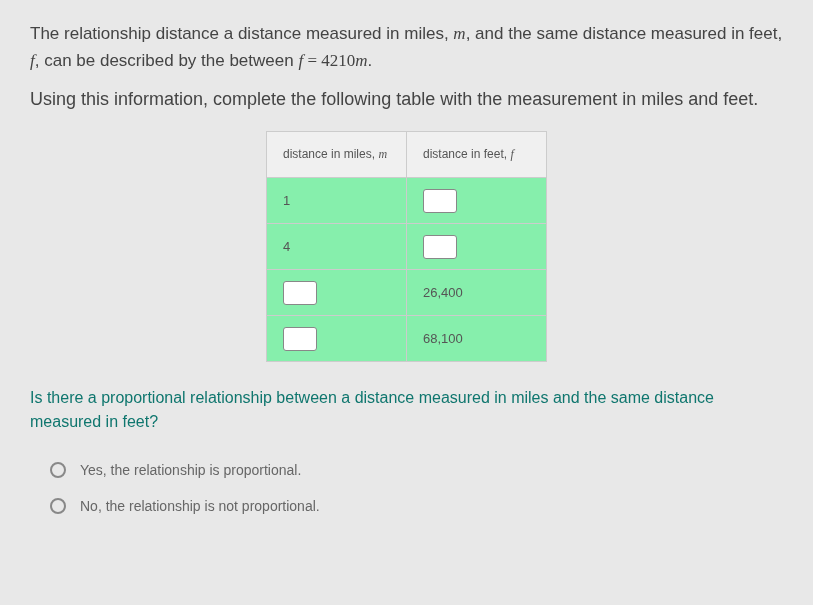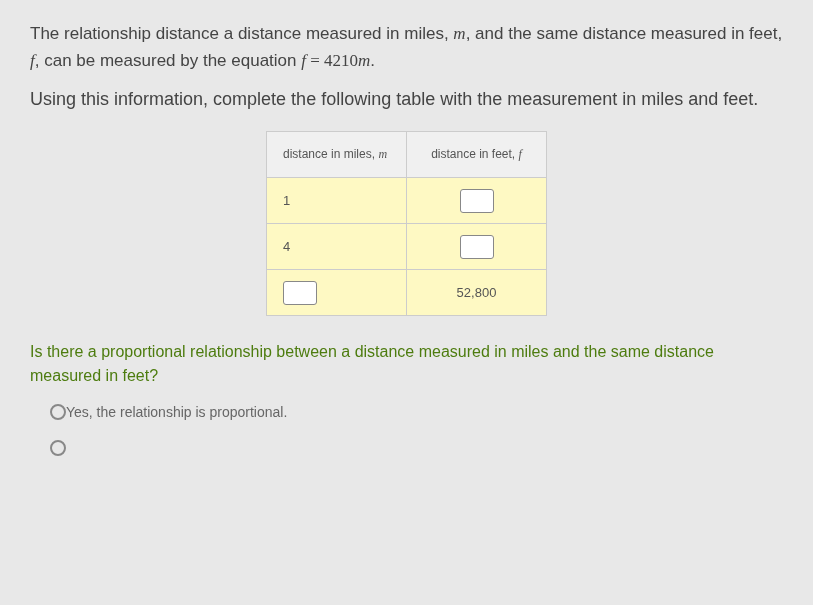--- a/index.html
+++ b/index.html
@@ -35,83 +35,83 @@
     .math-eq {
       font-family: Georgia, serif;
     }
     .table-wrap {
       display: flex;
       justify-content: center;
       margin-bottom: 24px;
     }
     table {
       border-collapse: collapse;
-      background: #fef9c3;
+      background: #86efac;
       border: 1px solid #ccc;
     }
     th, td {
       border: 1px solid #ccc;
       padding: 10px 16px;
       font-size: 13px;
       color: #555;
       text-align: left;
       min-width: 140px;
       height: 46px;
       vertical-align: middle;
     }
     th {
       font-weight: normal;
       background: #f0f0f0;
       font-size: 12px;
     }
     .th-feet, .td-feet {
-      text-align: center;
+      text-align: left;
     }
     .input-box {
       display: inline-block;
       width: 34px;
       height: 24px;
       border: 1px solid #888;
       border-radius: 3px;
       background: #fff;
       vertical-align: middle;
     }
     .question-text {
       font-size: 16px;
       line-height: 1.5;
-      margin-bottom: 16px;
-      color: #4d7c0f;
+      margin-bottom: 28px;
+      color: #0f766e;
     }
     .options {
       padding-left: 20px;
     }
     .option-row {
       display: flex;
       align-items: center;
       margin-bottom: 20px;
-      gap: 0;
+      gap: 14px;
     }
     .radio-circle {
       width: 16px;
       height: 16px;
       border: 2px solid #888;
       border-radius: 50%;
       flex-shrink: 0;
       background: transparent;
     }
     .option-label {
       font-size: 14px;
       color: #666;
     }
   </style>
 </head>
 <body>
 
 <div class="intro-text">
-  <span>The relationship distance a distance measured in miles, </span><span class="math-var">m</span><span>, and the same distance measured in feet, </span><span class="math-var">f</span><span>, can be measured by the equation </span><span class="math-var">f</span><span class="math-eq"> = </span><span class="math-eq">4210</span><span class="math-var">m</span><span>.</span>
+  <span>The relationship distance a distance measured in miles, </span><span class="math-var">m</span><span>, and the same distance measured in feet, </span><span class="math-var">f</span><span>, can be described by the between </span><span class="math-var">f</span><span class="math-eq"> = </span><span class="math-eq">4210</span><span class="math-var">m</span><span>.</span>
 </div>
 
 <div class="prompt-text">Using this information, complete the following table with the measurement in miles and feet.</div>
 
 <div class="table-wrap">
   <table>
     <thead>
       <tr>
         <th>
           <span>distance in miles, </span><span class="math-var">m</span>
@@ -131,29 +131,36 @@
       <tr>
         <td>4</td>
         <td class="td-feet">
           <span class="input-box"></span>
         </td>
       </tr>
       <tr>
         <td>
           <span class="input-box"></span>
         </td>
-        <td class="td-feet">52,800</td>
+        <td class="td-feet">26,400</td>
+      </tr>
+      <tr>
+        <td>
+          <span class="input-box"></span>
+        </td>
+        <td class="td-feet">68,100</td>
       </tr>
     </tbody>
   </table>
 </div>
 
 <div class="question-text">Is there a proportional relationship between a distance measured in miles and the same distance measured in feet?</div>
 
 <div class="options">
   <div class="option-row">
     <span class="radio-circle"></span>
     <span class="option-label">Yes, the relationship is proportional.</span>
   </div>
   <div class="option-row">
     <span class="radio-circle"></span>
+    <span class="option-label">No, the relationship is not proportional.</span>
   </div>
 </div>
 
 </body></html>

